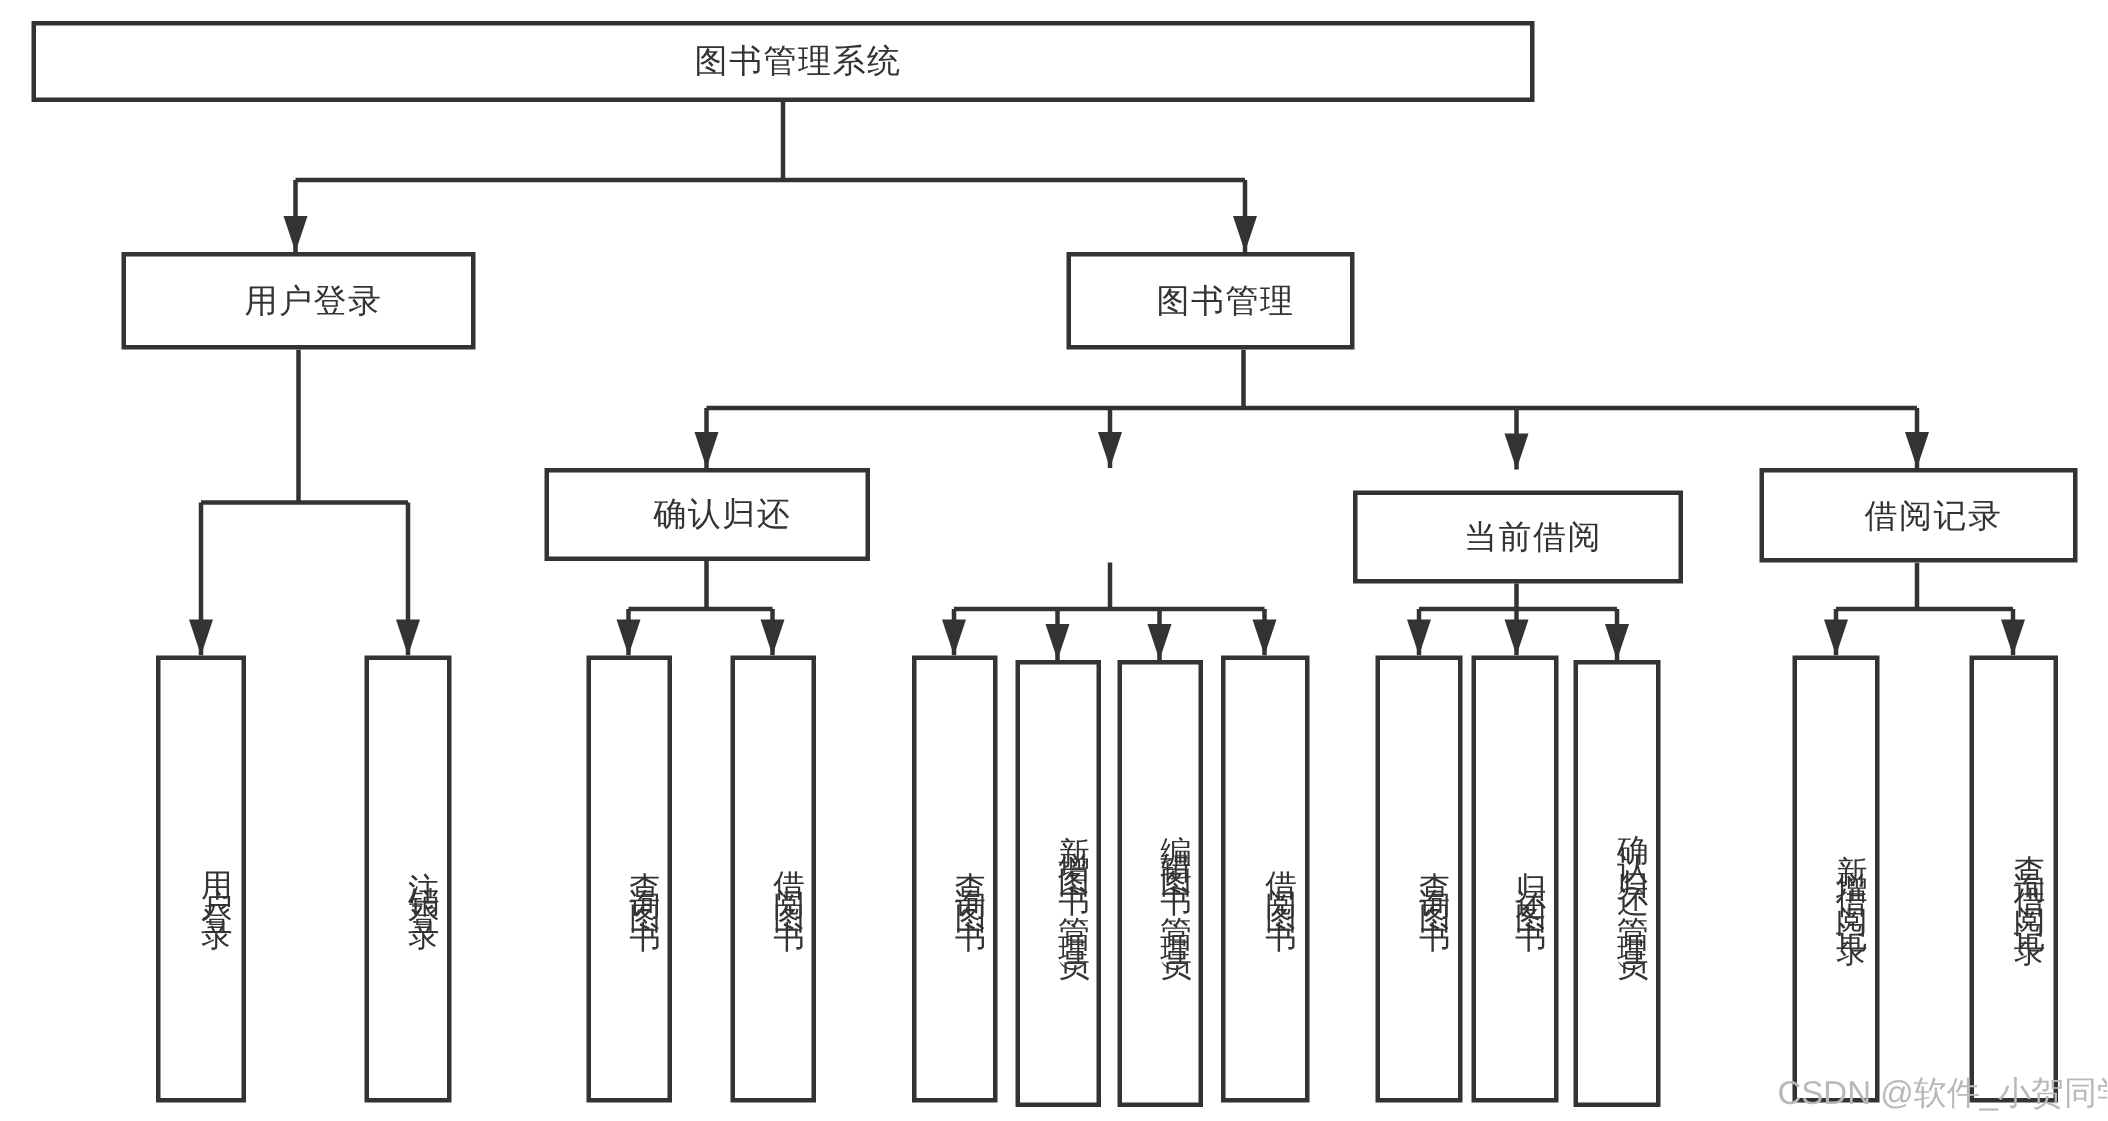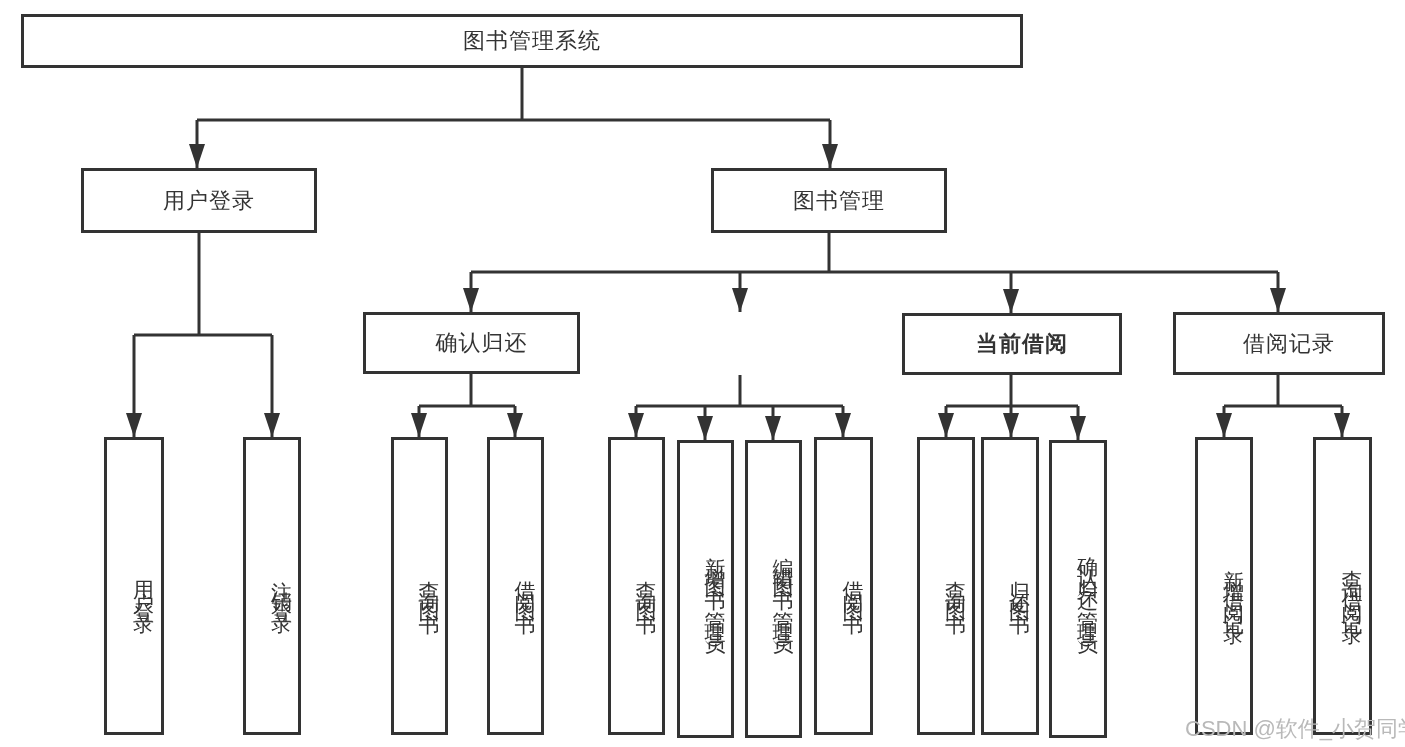--- a/index.html
+++ b/index.html
@@ -103,24 +103,24 @@
       <path d="M1278,375 V406"></path>
       <path d="M1224,406 H1342"></path>
       <path d="M1224,406 V437" marker-end="url(#arw)"></path>
       <path d="M1342,406 V437" marker-end="url(#arw)"></path>
     </g>
   </svg>
 
   <div class="node hbox" style="left:21px;top:14px;width:1002px;height:54px;">图书管理系统</div>
 
   <div class="node hbox" style="left:81px;top:168px;width:236px;height:65px;">用户登录</div>
-  <div class="node hbox" style="left:711px;top:168px;width:236px;height:65px;font-family:Liberation Serif, serif;">图书管理</div>
+  <div class="node hbox" style="left:711px;top:168px;width:192px;height:65px;font-family:Liberation Serif, serif;">图书管理</div>
 
   <div class="node hbox" style="left:363px;top:312px;width:217px;height:62px;">确认归还</div>
-  <div class="node hbox" style="left:902px;top:313px;width:220px;height:62px;font-weight:bold;">当前借阅</div>
+  <div class="node hbox" style="left:902px;top:327px;width:220px;height:62px;">当前借阅</div>
   <div class="node hbox" style="left:1173px;top:312px;width:212px;height:63px;">借阅记录</div>
 
   <div class="node vbox" style="left:104px;top:437px;width:60px;height:298px;">用户登录</div>
   <div class="node vbox" style="left:243px;top:437px;width:58px;height:298px;">注销登录</div>
 
   <div class="node vbox" style="left:391px;top:437px;width:57px;height:298px;">查询图书</div>
   <div class="node vbox" style="left:487px;top:437px;width:57px;height:298px;">借阅图书</div>
 
   <div class="node vbox" style="left:608px;top:437px;width:57px;height:298px;">查询图书</div>
   <div class="node vbox" style="left:677px;top:440px;width:57px;height:298px;">新增图书（管理员）</div>

